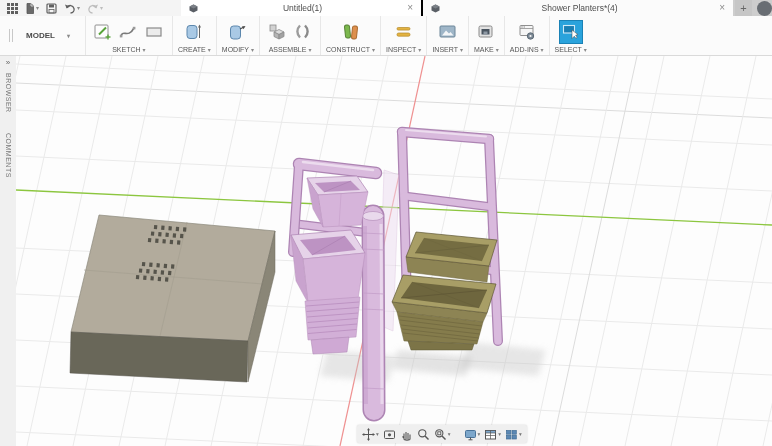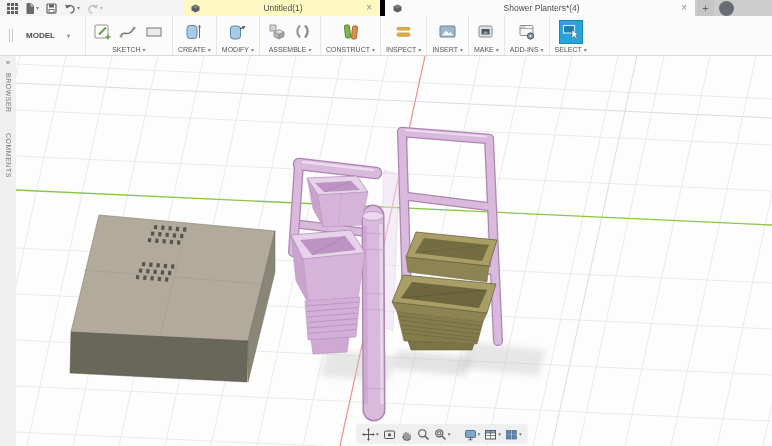--- a/index.html
+++ b/index.html
@@ -9,21 +9,21 @@
     -webkit-font-smoothing:antialiased;
   }
   
   .topbar { position:absolute; top:0; left:0; right:0; height:16px; display:flex; }
   .qat { width:183px; background:#f4f4f4; display:flex; align-items:center; gap:7px; padding:0 7px; }
   .qat-btn { display:flex; align-items:center; gap:1px; }
   .caret { font-size:6px; color:#8a8a8a; line-height:1; }
   .caret.dim { color:#bdbdbd; }
   .tabstrip { flex:1; background:#cdcdcd; display:flex; align-items:stretch; }
   .tab { display:flex; align-items:center; gap:5px; padding:0 8px; font-size:8.5px; color:#4d4d4d; }
-  .tab.inactive { width:202px; background:#fef9c3; border-right:5px solid #000000; }
+  .tab.inactive { width:242px; background:#ffffff; border-right:2px solid #000000; }
   .tab.active { width:310px; background:#fbfbfb; }
   .tab-title { flex:1; text-align:center; white-space:nowrap; overflow:hidden; }
   .tab-close { color:#8c8c8c; font-size:10px; line-height:1; }
   .newtab { width:17px; margin-left:2px; background:#c6c6c6; color:#666;
             display:flex; align-items:center; justify-content:center; font-size:11px; }
   .avatar { width:15px; height:15px; border-radius:50%; background:#686d73;
             align-self:center; margin-left:5px; flex:none; }
   
   .toolbar { position:absolute; top:16px; left:0; right:0; height:40px; background:#fbfbfb;
              border-bottom:1px solid #dadada; display:flex; align-items:stretch; }

